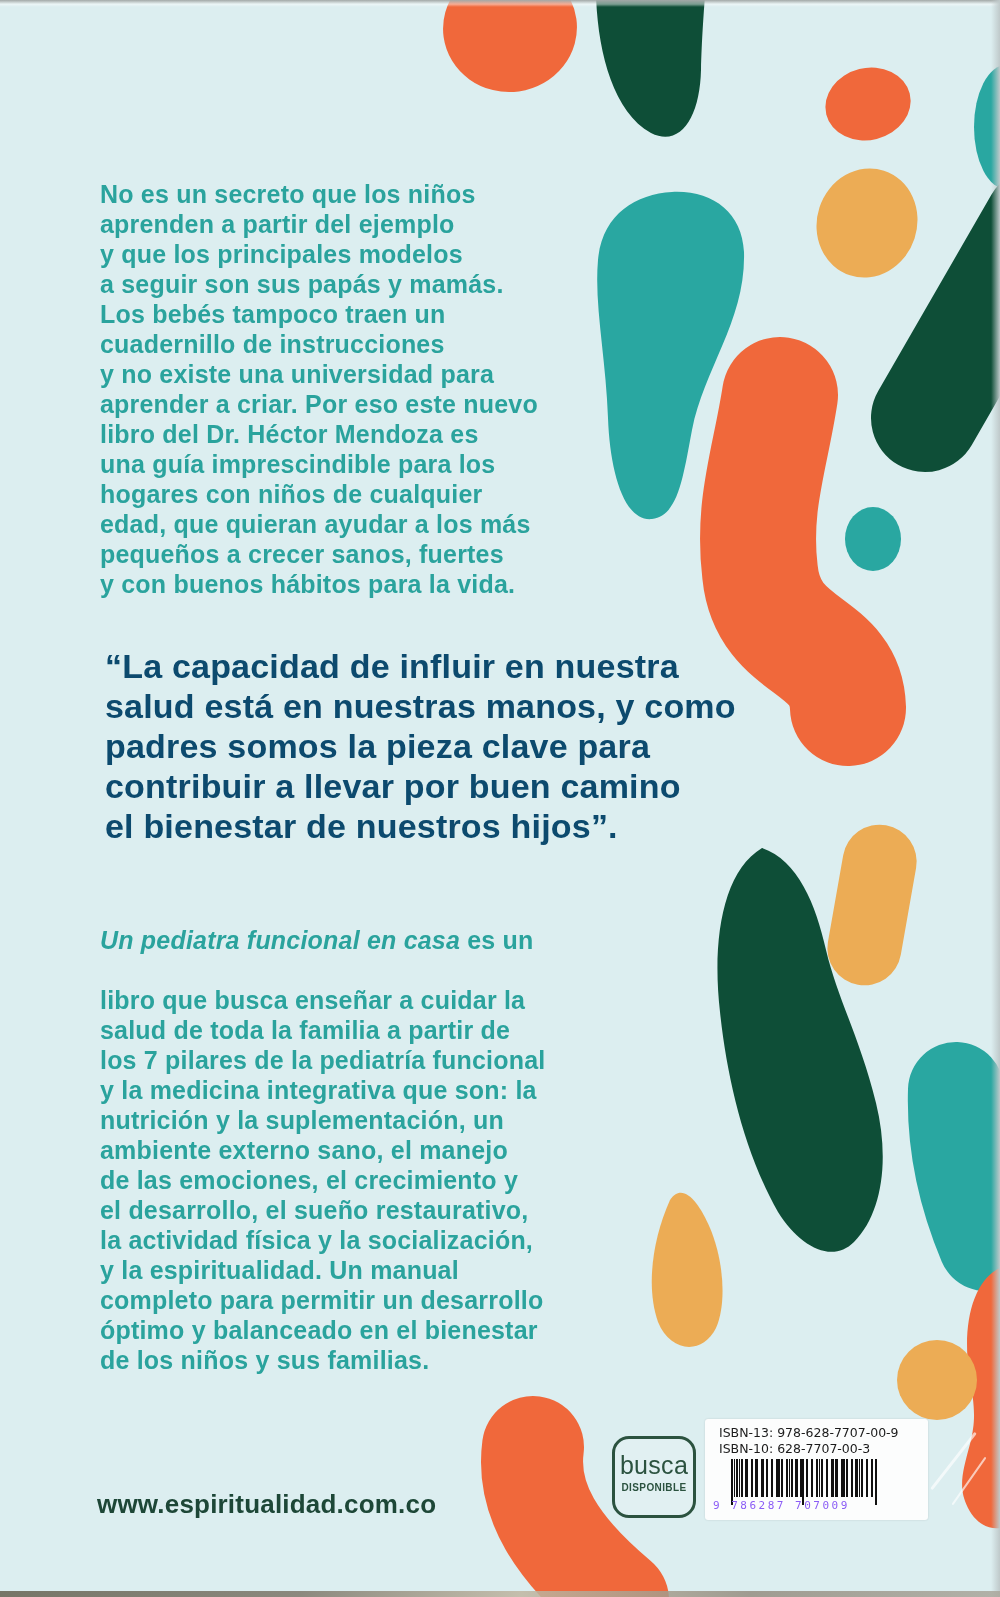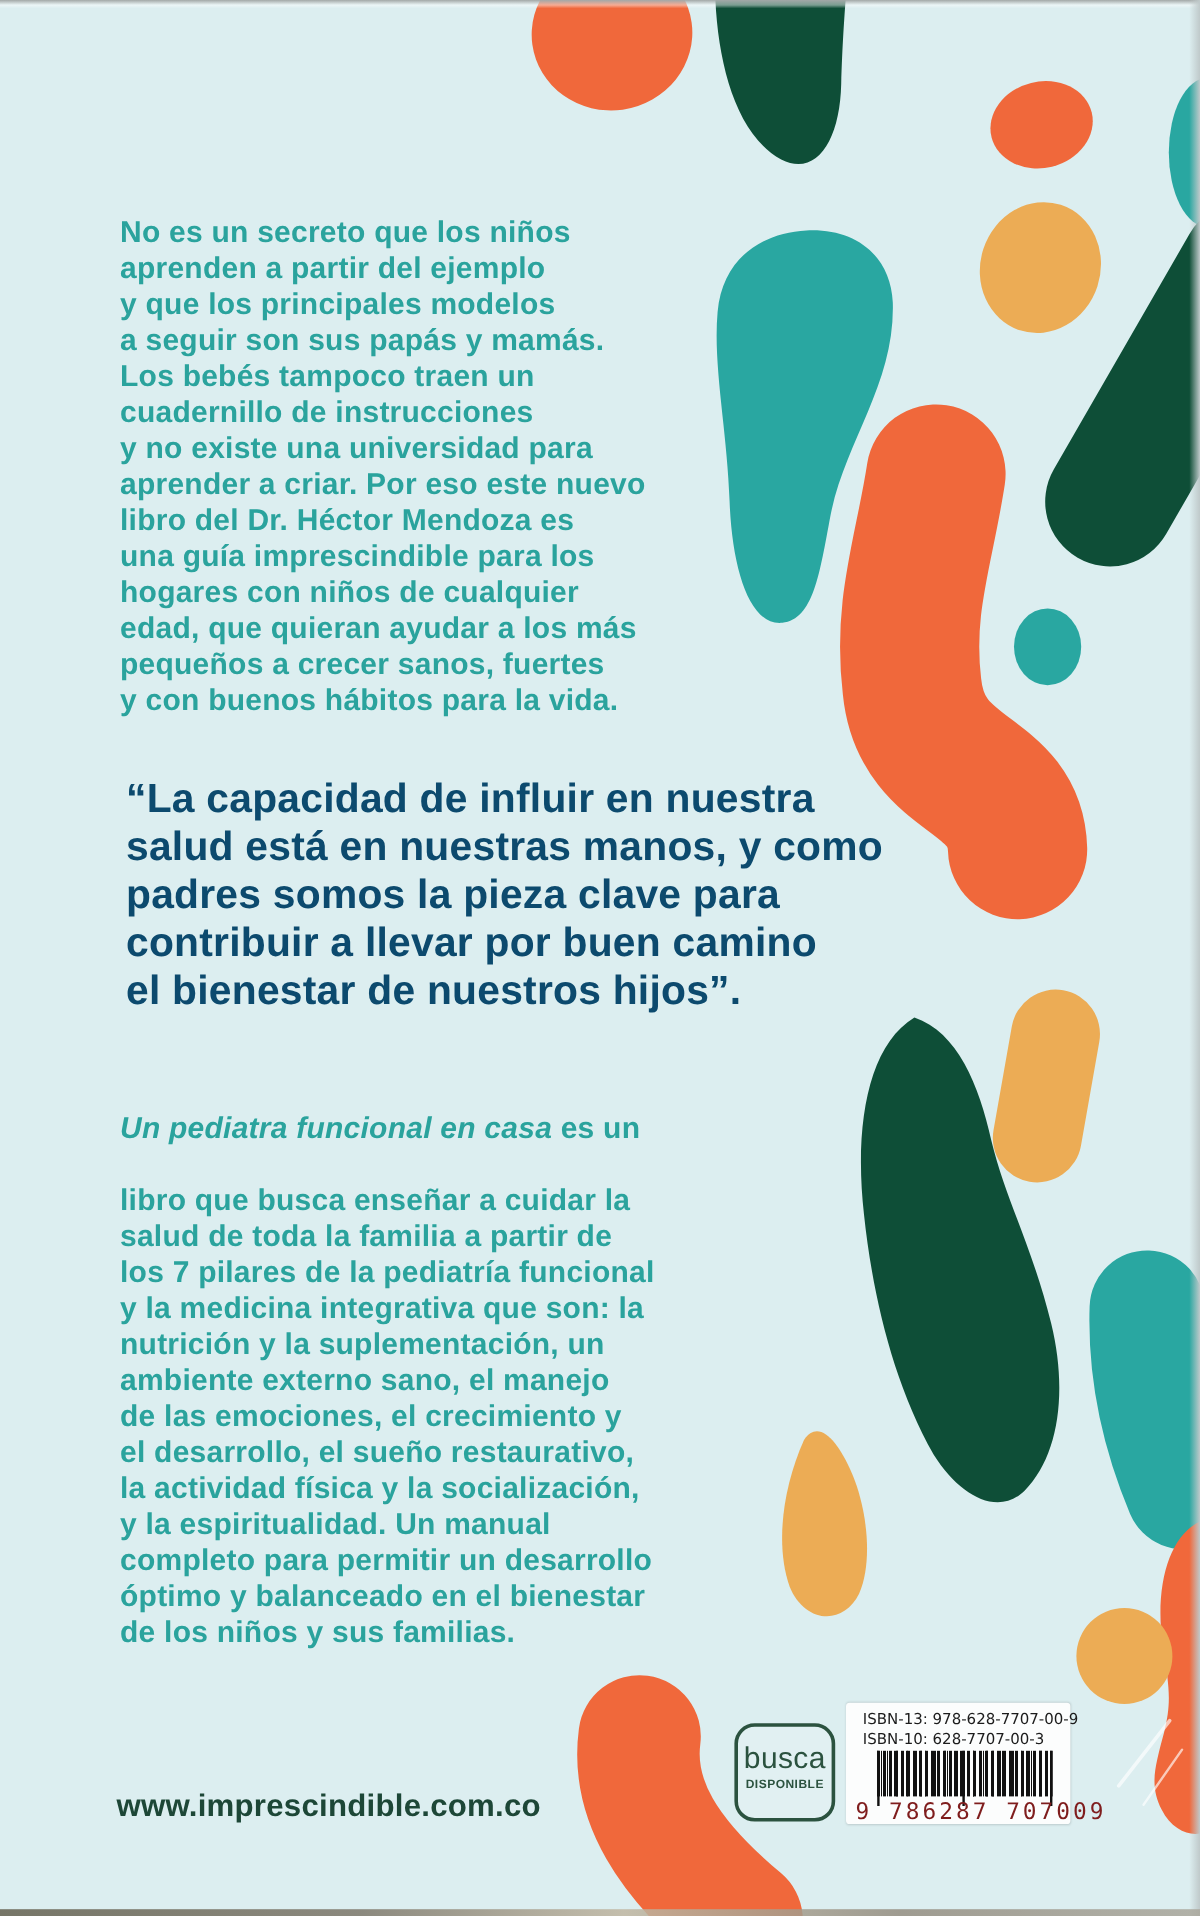--- a/index.html
+++ b/index.html
@@ -32,40 +32,40 @@
   }
   .ebook-badge{
     position:absolute;left:612px;top:1436px;width:78px;height:76px;
     border:3px solid #2b523f;border-radius:17px;text-align:center;
     color:#2b523f;background:rgba(255,255,255,0.15);
   }
   .ebook-title{font-size:25px;font-weight:400;margin-top:12px;letter-spacing:.3px;}
   .ebook-sub{font-size:10px;font-weight:bold;letter-spacing:.4px;margin-top:2px;}
   .isbn-box{
     position:absolute;left:705px;top:1419px;width:187px;height:101px;
-    background:#fcfdfd;border-radius:3px;box-shadow:0 0 2px rgba(0,0,0,.15);
+    background:#fcfdfd;border-radius:3px;box-shadow:0 0 2px rgba(0,0,0,.15);padding-left:36px;
   }
   .isbn-line{position:absolute;left:14px;font-size:12.5px;color:#1c1c1c;white-space:nowrap;
     font-family:"DejaVu Sans", sans-serif;}
   .isbn13{top:6px;}
   .isbn10{top:22px;}
   .barcode{
     position:absolute;left:26px;top:40px;width:146px;height:38px;
     background:
       repeating-linear-gradient(90deg,#111 0 2px,transparent 2px 5px),
       repeating-linear-gradient(90deg,#111 0 1px,transparent 1px 8px),
       repeating-linear-gradient(90deg,transparent 0 3px,#111 3px 4px,transparent 4px 11px);
   }
   .guard{position:absolute;top:0;width:2px;height:46px;background:#111;}
   .guard.g-left{left:0;}
   .guard.g-mid{left:71px;}
   .guard.g-right{right:0;}
   .barcode-digits{
     position:absolute;left:8px;top:80px;width:176px;
-    font-family:"DejaVu Sans Mono", monospace;font-size:19px;color:#7f1d1d;
+    font-family:"DejaVu Sans Mono", monospace;font-size:11px;color:#8b5cf6;
     letter-spacing:2.5px;white-space:nowrap;
   }
   .edge-top{position:absolute;left:0;top:0;right:0;height:7px;
     background:linear-gradient(#a2a8a7,rgba(255,255,255,.45) 60%,rgba(255,255,255,0));}
   .edge-right{position:absolute;top:0;right:0;width:9px;height:100%;
     background:linear-gradient(to left,#bfc9ca,rgba(220,235,238,0));}
   .edge-bottom{position:absolute;left:0;bottom:0;right:0;height:6px;opacity:.85;
     background:linear-gradient(to right,#64604f 0%,#7d776a 30%,#c0b6a1 52%,#948d80 75%,#aaa79c 100%);}
   .glare{position:absolute;background:rgba(255,255,255,.65);border-radius:2px;}
   .glare1{left:952px;top:1425px;width:3px;height:72px;transform:rotate(38deg);}
@@ -151,21 +151,21 @@
 ambiente externo sano, el manejo
 de las emociones, el crecimiento y
 el desarrollo, el sueño restaurativo,
 la actividad física y la socialización,
 y la espiritualidad. Un manual
 completo para permitir un desarrollo
 óptimo y balanceado en el bienestar
 de los niños y sus familias.</div>
   </div>
 
-  <div class="publisher-url">www.imprescindible.com.co</div>
+  <div class="publisher-url">www.espiritualidad.com.co</div>
 
   <div class="ebook-badge">
     <div class="ebook-title">busca</div>
     <div class="ebook-sub">DISPONIBLE</div>
   </div>
 
   <div class="isbn-box">
     <div class="isbn-line isbn13">ISBN-13: 978-628-7707-00-9</div>
     <div class="isbn-line isbn10">ISBN-10: 628-7707-00-3</div>
     <div class="barcode">

